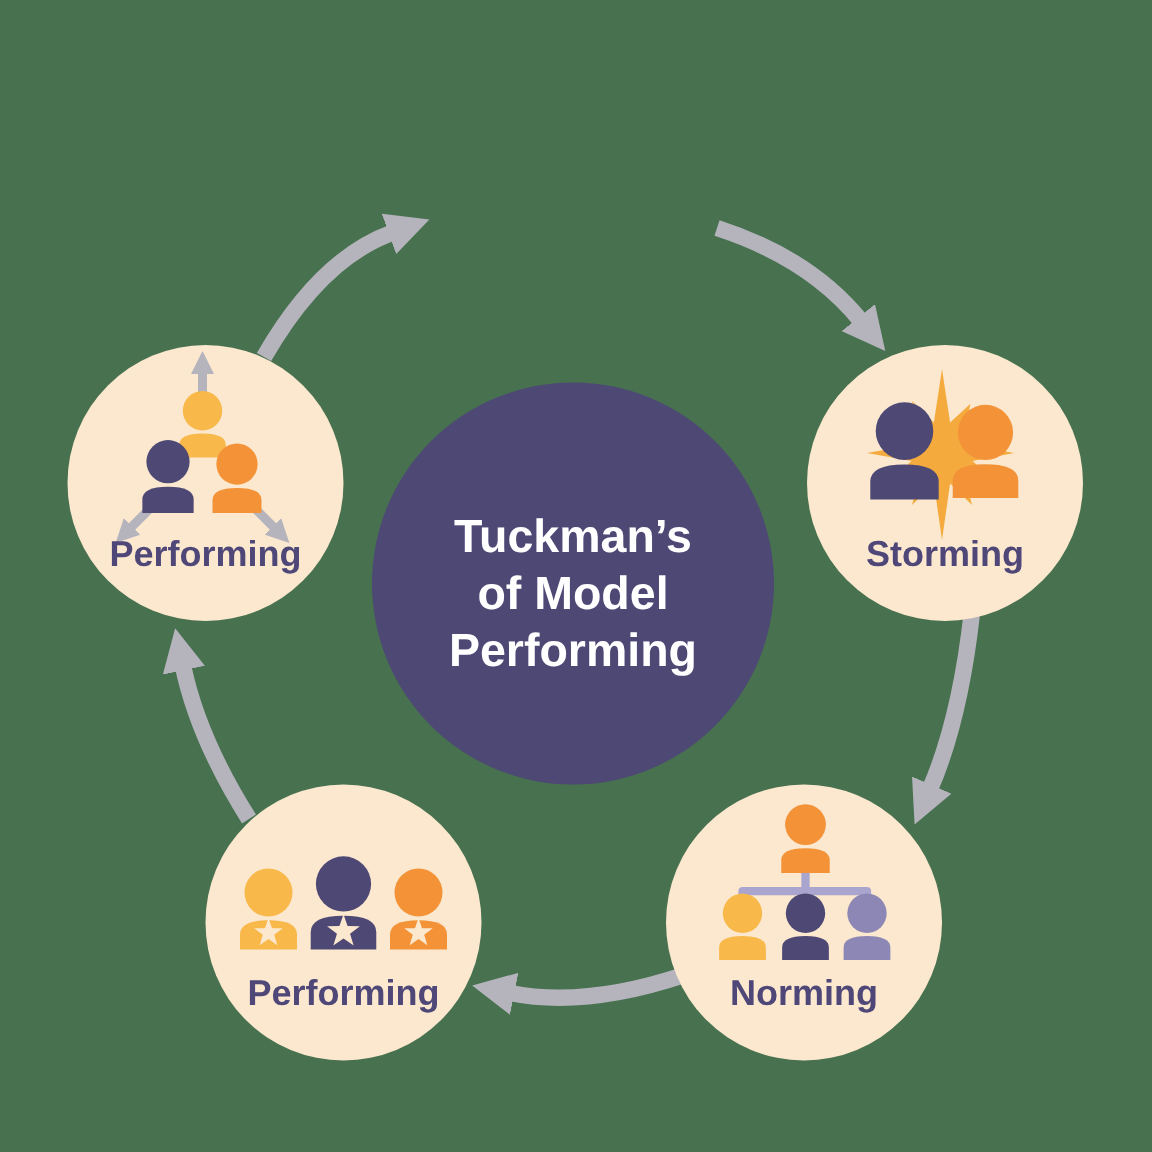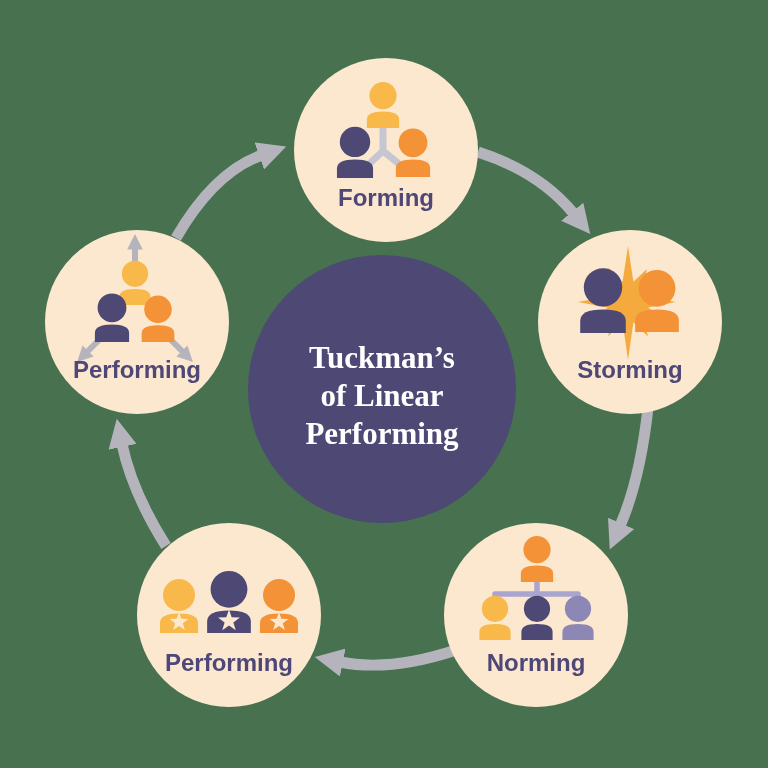--- a/index.html
+++ b/index.html
@@ -24,21 +24,21 @@
   }
   .center-circle{
     position:absolute;left:248px;top:255px;width:268px;height:268px;
     border-radius:50%;background:#4E4875;
     display:flex;flex-direction:column;align-items:center;justify-content:center;
     padding-top:0;box-sizing:border-box;
   }
   .center-title{
     margin-top:14px;
     text-align:center;color:#FFFFFF;font-weight:bold;
-    font-size:31px;line-height:38px;font-family:Liberation Serif, serif;
+    font-size:31px;line-height:38px;
   }
   
   #stage-forming   {left:294px;top:58px;}
   #stage-storming  {left:538px;top:230px;}
   #stage-norming   {left:444px;top:523px;}
   #stage-performing{left:137px;top:523px;}
   #stage-adjourning{left:45px; top:230px;}
   .defs-hidden{position:absolute;width:0;height:0;overflow:hidden;}
 </style>
 </head>
@@ -63,34 +63,25 @@
     <path d="M478,152 Q540,172 574,214" marker-end="url(#ah)"></path>
     <path d="M648,408 Q640,480 620,526" marker-end="url(#ah)"></path>
     <path d="M456,650 Q390,672 340,662" marker-end="url(#ah)"></path>
     <path d="M166,546 Q132,492 122,444" marker-end="url(#ah)"></path>
     <path d="M176,238 Q214,172 262,155" marker-end="url(#ah)"></path>
   </svg>
 
   <div class="center-circle">
     <div class="center-title">
       <div>Tuckman’s</div>
-      <div>of Linear</div>
+      <div>of Model</div>
       <div>Performing</div>
     </div>
   </div>
 
-  <div class="stage" id="stage-forming">
-    <svg class="icon" viewBox="0 0 184 184">
-      <path d="M89,71 V93 M89,93 L75,106 M89,93 L104,105" stroke="#C6C5D2" stroke-width="7" stroke-linecap="round" stroke-linejoin="round" fill="none"></path>
-      <use href="#prs" fill="#F8B84A" transform="translate(72,24.1) scale(0.85)"></use>
-      <use href="#prs" fill="#4E4875" transform="translate(42,68.7) scale(0.95)"></use>
-      <use href="#prs" fill="#F39237" transform="translate(101,70.4) scale(0.9)"></use>
-    </svg>
-    <div class="stage-label">Forming</div>
-  </div>
 
   <div class="stage" id="stage-storming">
     <svg class="icon" viewBox="0 0 184 184">
       <polygon fill="#F5AA3D" transform="translate(90,72)" points="0,-56 5.4,-20.3 19,-32.9 14.8,-14.8 39.8,-23 20.3,-5.4 48,0 20.3,5.4 43.3,25 14.8,14.8 20,34.6 5.4,20.3 0,58 -5.4,20.3 -20,34.6 -14.8,14.8 -41.6,24 -20.3,5.4 -50,0 -20.3,-5.4 -39.8,-23 -14.8,-14.8 -20,-34.6 -5.4,-20.3"></polygon>
       <use href="#prs" fill="#4E4875" transform="translate(41,38.2) scale(1.2)"></use>
       <use href="#prs" fill="#F39237" transform="translate(96,39.9) scale(1.15)"></use>
     </svg>
     <div class="stage-label">Storming</div>
   </div>
 

